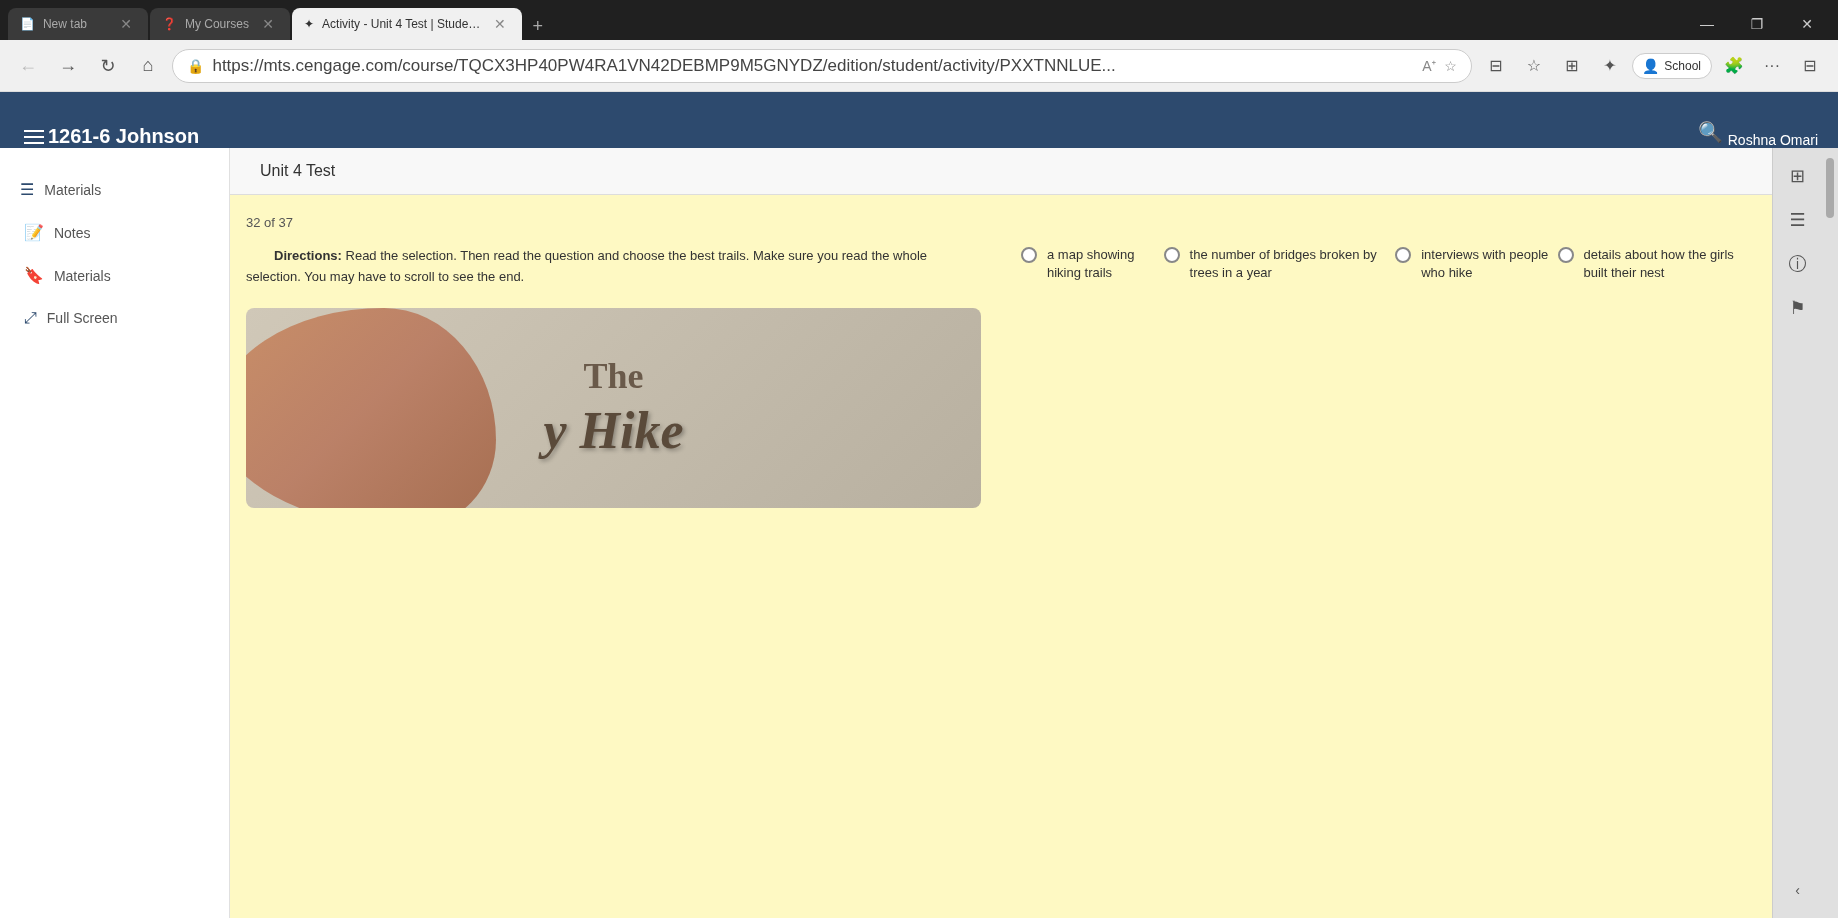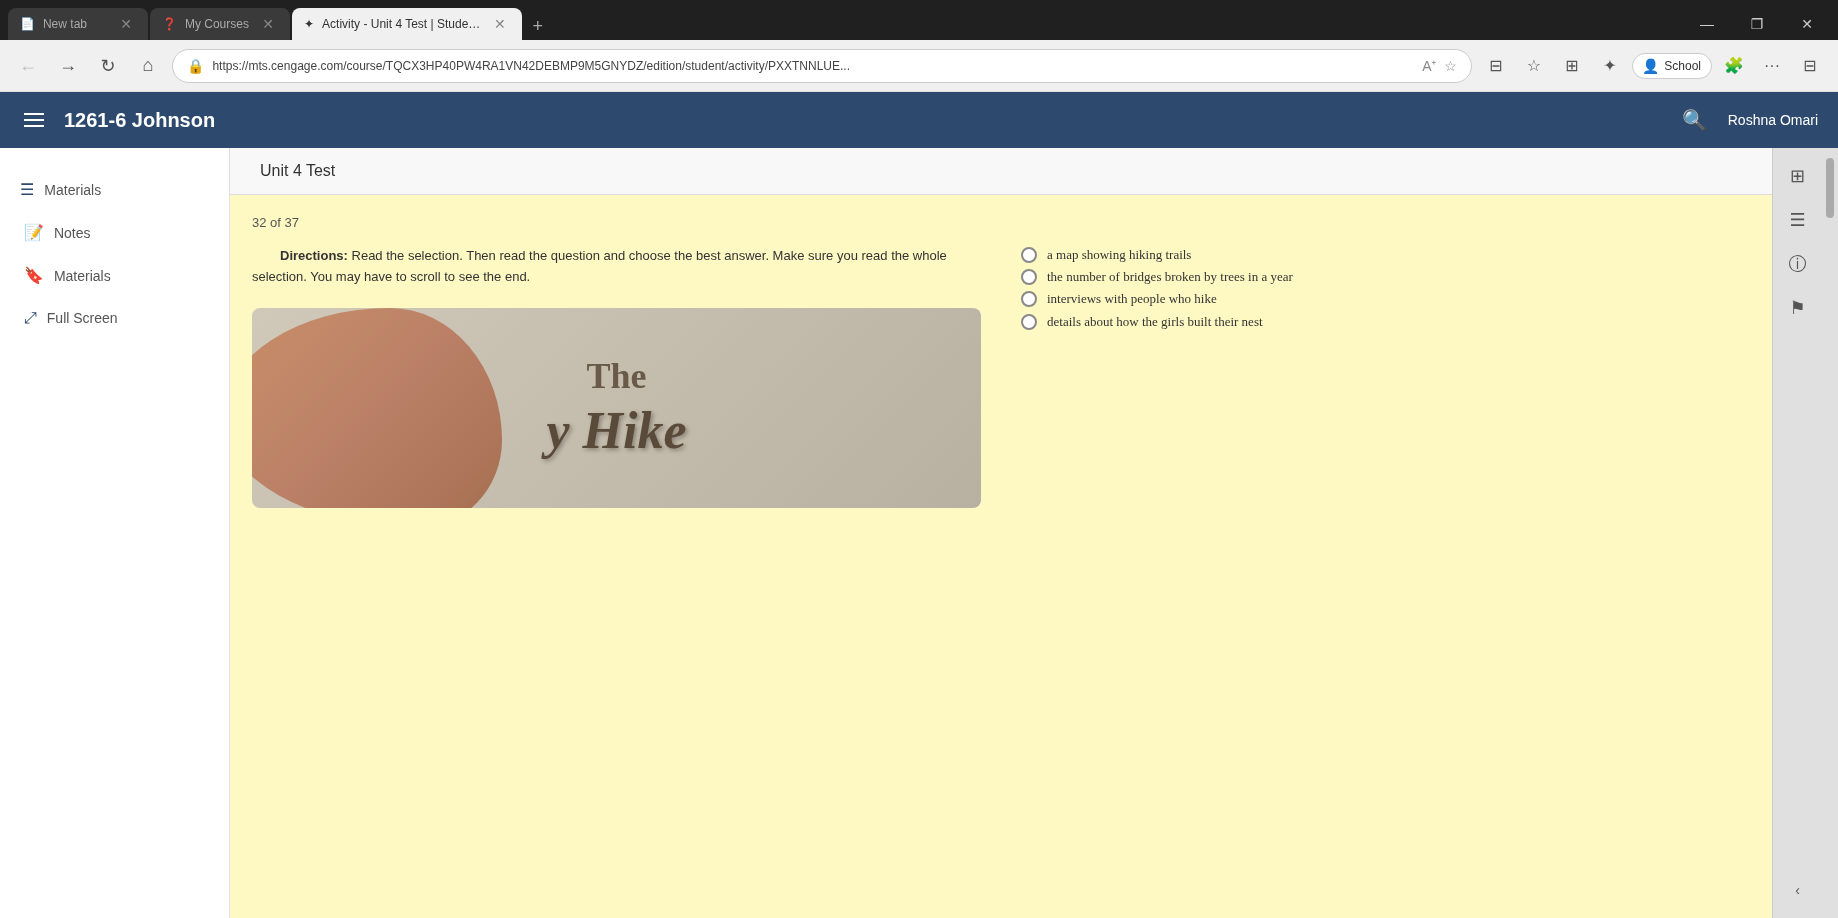--- a/index.html
+++ b/index.html
@@ -18,50 +18,50 @@
     .new-tab-btn { display: flex; align-items: center; justify-content: center; width: 28px; height: 28px; color: #aaa; font-size: 18px; cursor: pointer; }
 
     .title-bar-controls { margin-left: auto; display: flex; align-items: center; gap: 4px; }
     .title-bar-controls span { display: flex; align-items: center; justify-content: center; width: 46px; height: 32px; color: #ccc; font-size: 14px; cursor: pointer; }
 
     .toolbar { height: 52px; background: #f0f0f0; display: flex; align-items: center; padding: 0 12px; gap: 8px; border-bottom: 1px solid #ddd; }
     .nav-btn { display: flex; align-items: center; justify-content: center; width: 32px; height: 32px; border-radius: 50%; cursor: pointer; color: #555; font-size: 18px; border: none; background: transparent; }
     .nav-btn.disabled { color: #bbb; cursor: default; }
     .address-bar { flex: 1; height: 34px; border-radius: 17px; background: #fff; border: 1px solid #ccc; display: flex; align-items: center; padding: 0 14px; font-size: 13px; color: #333; gap: 8px; }
     .address-bar .lock-icon { color: #555; font-size: 14px; }
-    .address-text { flex: 1; font-size: 12px; color: #444; }
+    .address-text { flex: 1; font-size: 17px; color: #444; }
     .toolbar-actions { display: flex; align-items: center; gap: 6px; }
     .toolbar-icon-btn { display: flex; align-items: center; justify-content: center; width: 32px; height: 32px; border-radius: 4px; cursor: pointer; color: #555; font-size: 16px; }
     .profile-btn { display: flex; align-items: center; gap: 4px; padding: 4px 10px; border-radius: 16px; border: 1px solid #ccc; background: #fff; cursor: pointer; font-size: 12px; color: #333; }
 
     
     .page-content { flex: 1; background: #f0f0f0; display: flex; flex-direction: column; overflow: hidden; }
 
     
-    .app-header { height: 56px; background: #2d4a6e; display: flex; align-items: center; padding: 8px 20px; gap: 16px; }
+    .app-header { height: 56px; background: #2d4a6e; display: flex; align-items: flex-end; padding: 0 20px; }
     .hamburger { display: flex; flex-direction: column; gap: 4px; cursor: pointer; padding: 4px; }
     .hamburger span { display: block; width: 20px; height: 2px; background: #fff; }
     .app-title { color: #fff; font-size: 20px; font-weight: 600; flex: 1; }
     .search-icon-btn { color: #fff; font-size: 20px; cursor: pointer; padding: 4px; }
     .user-name { color: #fff; font-size: 14px; }
 
     
     .main-layout { flex: 1; display: flex; overflow: hidden; }
 
     
     .sidebar { width: 230px; background: #fff; border-right: 1px solid #e0e0e0; display: flex; flex-direction: column; padding: 20px 0; }
     .sidebar-item { display: flex; align-items: center; gap: 10px; padding: 12px 20px; cursor: pointer; color: #555; font-size: 14px; }
     .sidebar-item .item-icon { font-size: 16px; color: #2d4a6e; }
 
     
     .content-area { flex: 1; background: #fef9c3; overflow-y: auto; display: flex; flex-direction: column; }
     .content-header { background: #f8f8f8; padding: 14px 30px; border-bottom: 1px solid #ddd; }
     .content-header h2 { font-size: 16px; color: #333; font-weight: 400; }
 
-    .content-body { padding: 20px 22px; flex: 1; position: relative; }
+    .content-body { padding: 20px 16px; flex: 1; position: relative; }
 
     .question-number { font-size: 13px; color: #555; margin-bottom: 16px; }
 
     .two-column { display: flex; gap: 40px; }
     .left-col { flex: 1; }
     .right-col { flex: 1; }
 
     .directions-text { font-size: 13px; color: #333; line-height: 1.6; margin-bottom: 20px; }
     .directions-label { font-weight: bold; margin-left: 28px; }
 
@@ -98,21 +98,21 @@
       left: -30px;
       width: 280px;
       height: 220px;
       background: linear-gradient(135deg, #c8855a, #b8755a, #a06040);
       border-radius: 60% 40% 30% 70% / 50% 60% 40% 50%;
       opacity: 0.85;
     }
 
     .question-text { font-size: 13px; color: #333; margin-bottom: 20px; line-height: 1.5; }
     
-    .answer-options { display: flex; flex-direction: column; gap: 4px; font-family: Liberation Serif, serif; }
+    .answer-options { display: flex; flex-direction: row; gap: 4px; }
     .answer-option { display: flex; align-items: flex-start; gap: 10px; cursor: pointer; }
     .radio-btn { width: 16px; height: 16px; border-radius: 50%; border: 2px solid #888; background: #fff; flex-shrink: 0; margin-top: 1px; cursor: pointer; }
     .option-text { font-size: 13px; color: #333; line-height: 1.4; }
 
     
     .right-panel { width: 50px; background: #e0e0e0; display: flex; flex-direction: column; align-items: center; padding: 10px 0; gap: 8px; border-left: 1px solid #ccc; }
     .panel-icon { width: 36px; height: 36px; display: flex; align-items: center; justify-content: center; cursor: pointer; color: #555; font-size: 18px; border-radius: 4px; }
 
     
     .scroll-indicator { width: 16px; background: #e0e0e0; display: flex; flex-direction: column; align-items: center; }
@@ -214,21 +214,21 @@
         <div class="content-header">
           <h2>Unit 4 Test</h2>
         </div>
         <div class="content-body">
           <div class="question-number">32 of 37</div>
 
           <div class="two-column">
 
             <div class="left-col">
               <p class="directions-text">
-                <span class="directions-label">Directions:</span><span> Read the selection. Then read the question and choose the best answer. Make sure you read the whole selection. You may have to scroll to see the end.</span>
+                <span class="directions-label">Directions:</span><span> Read the selection. Then read the question and choose the best trails. Make sure you read the whole selection. You may have to scroll to see the end.</span>
               </p>
 
               <div class="book-title-display">
                 <div style="text-align:center; position:relative; z-index:2;">
                   <div class="book-title-small">The</div>
                   <div class="book-title-text">
                     <span>y Hike</span>
                   </div>
                 </div>
                 <div class="finger-overlay"></div>

